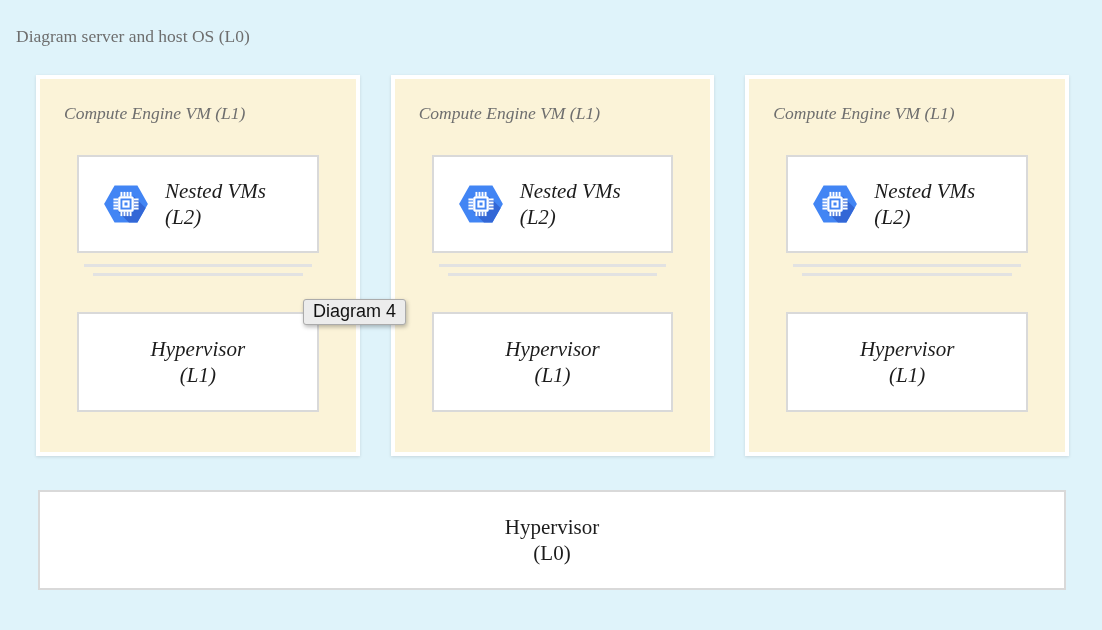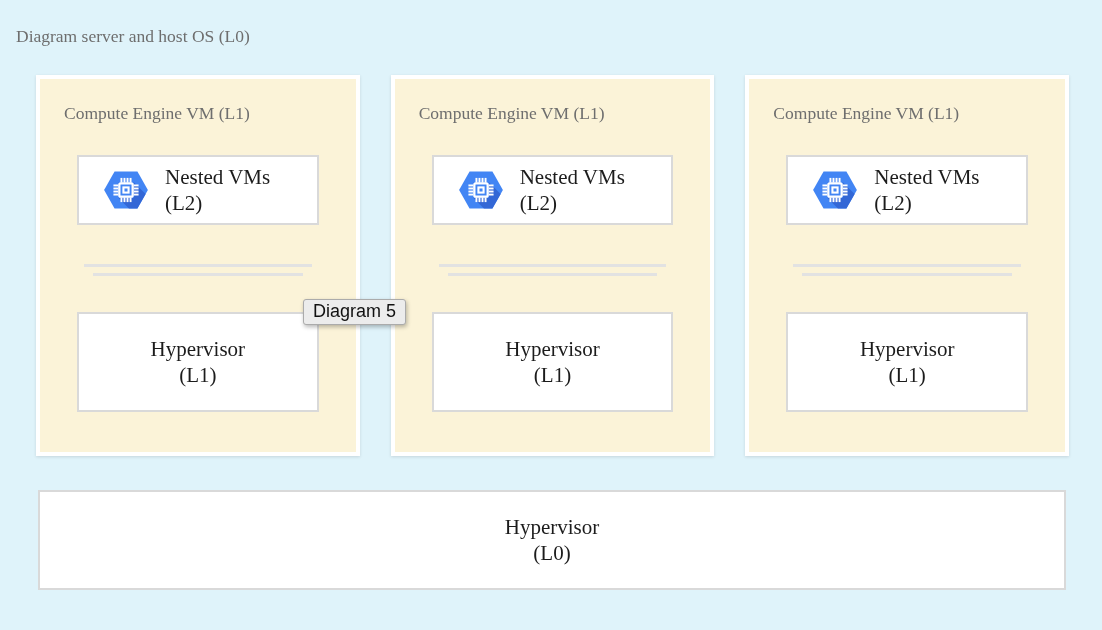--- a/index.html
+++ b/index.html
@@ -18,34 +18,35 @@
     position:absolute;left:36px;top:75px;width:1033px;height:381px;
     display:flex;gap:31px;
   }
   .vm-column{
     flex:1;
     background:#fbf3d8;
     border:4px solid #ffffff;
     box-shadow:0 1px 3px rgba(0,0,0,0.12);
     position:relative;
     box-sizing:border-box;
+    font-style:italic;
   }
   .vm-label{
     position:absolute;left:24px;top:24px;
     font-size:17.5px;color:#6e6e6e;
     white-space:nowrap;
   }
   .white-box{
     background:#ffffff;
     border:2px solid #d9d9d9;
     box-sizing:border-box;
     position:absolute;
   }
   .nested-box{
-    top:76px;left:37px;right:37px;height:70px;
+    top:76px;left:37px;right:37px;height:98px;
     display:flex;align-items:center;
     padding-left:24px;
   }
   .icon-wrap{width:46px;height:40px;flex:0 0 auto;}
   .icon-wrap svg{display:block;width:46px;height:40px;}
   .nested-text{
     margin-left:16px;
     font-size:21px;color:#1c1c1c;line-height:26px;
   }
   .stack-line{
@@ -212,18 +213,18 @@
     <div class="stack-line stack-line-1"></div>
     <div class="stack-line stack-line-2"></div>
     <div class="white-box hyper-box">
       <div>Hypervisor</div>
       <div>(L1)</div>
     </div>
   </div>
 
 </div>
 
-<div class="tooltip">Diagram 5</div>
+<div class="tooltip">Diagram 4</div>
 
 <div class="host-hyper-box">
   <div>Hypervisor</div>
   <div>(L0)</div>
 </div>
 
 </body></html>

